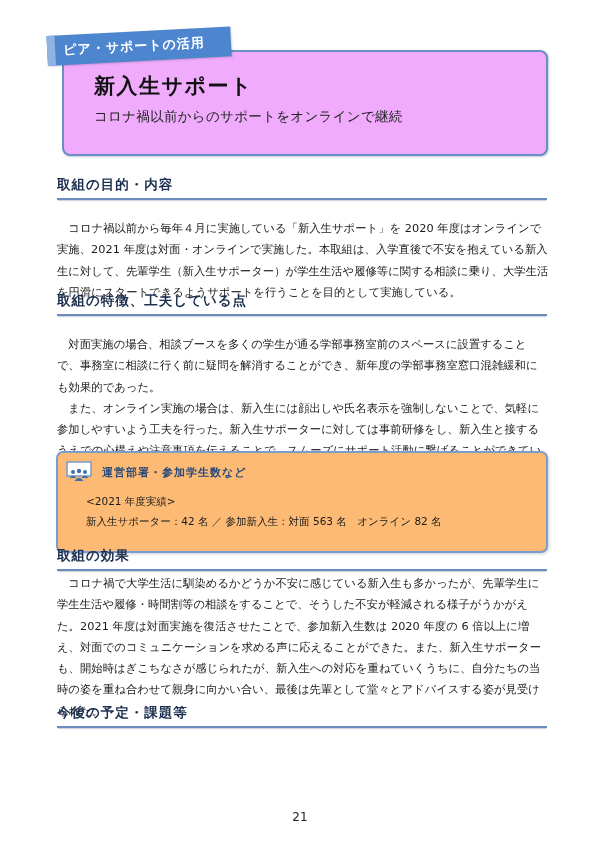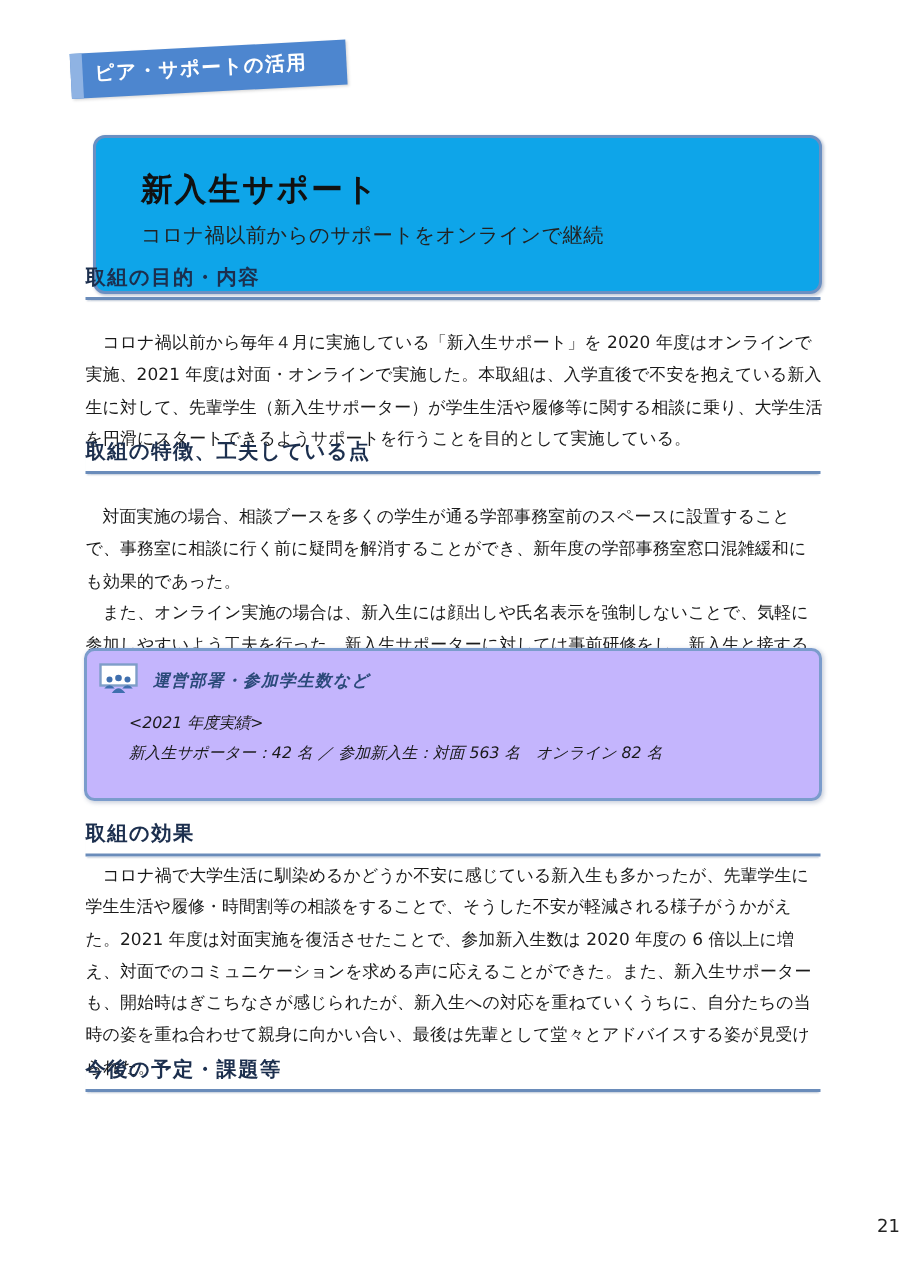--- a/index.html
+++ b/index.html
@@ -19,23 +19,22 @@
 
     
     .header-card {
       position: absolute;
       left: 62px;
       top: 50px;
       width: 486px;
       height: 106px;
       border: 2px solid #6a8fc2;
       border-radius: 8px;
-      background: #0ea5e9;
+      background: #f0abfc;
       box-shadow: 1px 1px 2px rgba(80,100,140,0.35);
-      margin-top: 40px;
     }
     .tag-label {
       position: absolute;
       left: 48px;
       top: 36px;
       width: 184px;
       height: 30px;
       background: #4d86cf;
       color: #ffffff;
       font-size: 13px;
@@ -116,28 +115,27 @@
       letter-spacing: 0.05px;
     }
     .section-body p {
       text-indent: 1em;
     }
 
     
     .info-box {
       position: absolute;
       left: 56px;
-      top: 432px;
+      top: 451px;
       width: 492px;
       height: 102px;
       border: 2px solid #7b9ccc;
       border-radius: 7px;
-      background: #c4b5fd;
+      background: #fdba74;
       box-shadow: 1px 1px 3px rgba(80,100,140,0.3);
-      font-style: italic;
     }
     .info-icon {
       position: absolute;
       left: 8px;
       top: 8px;
       width: 26px;
       height: 22px;
     }
     .info-title {
       position: absolute;
@@ -155,21 +153,21 @@
       font-size: 10.5px;
       line-height: 20px;
       color: #1a1a1a;
     }
 
     .page-number {
       position: absolute;
       left: 0;
       width: 600px;
       top: 810px;
-      text-align: right;
+      text-align: center;
       font-size: 12px;
       color: #222222;
     }
   </style>
 </head>
 <body>
 
 <div class="page">
 
   <div class="tag-label">

